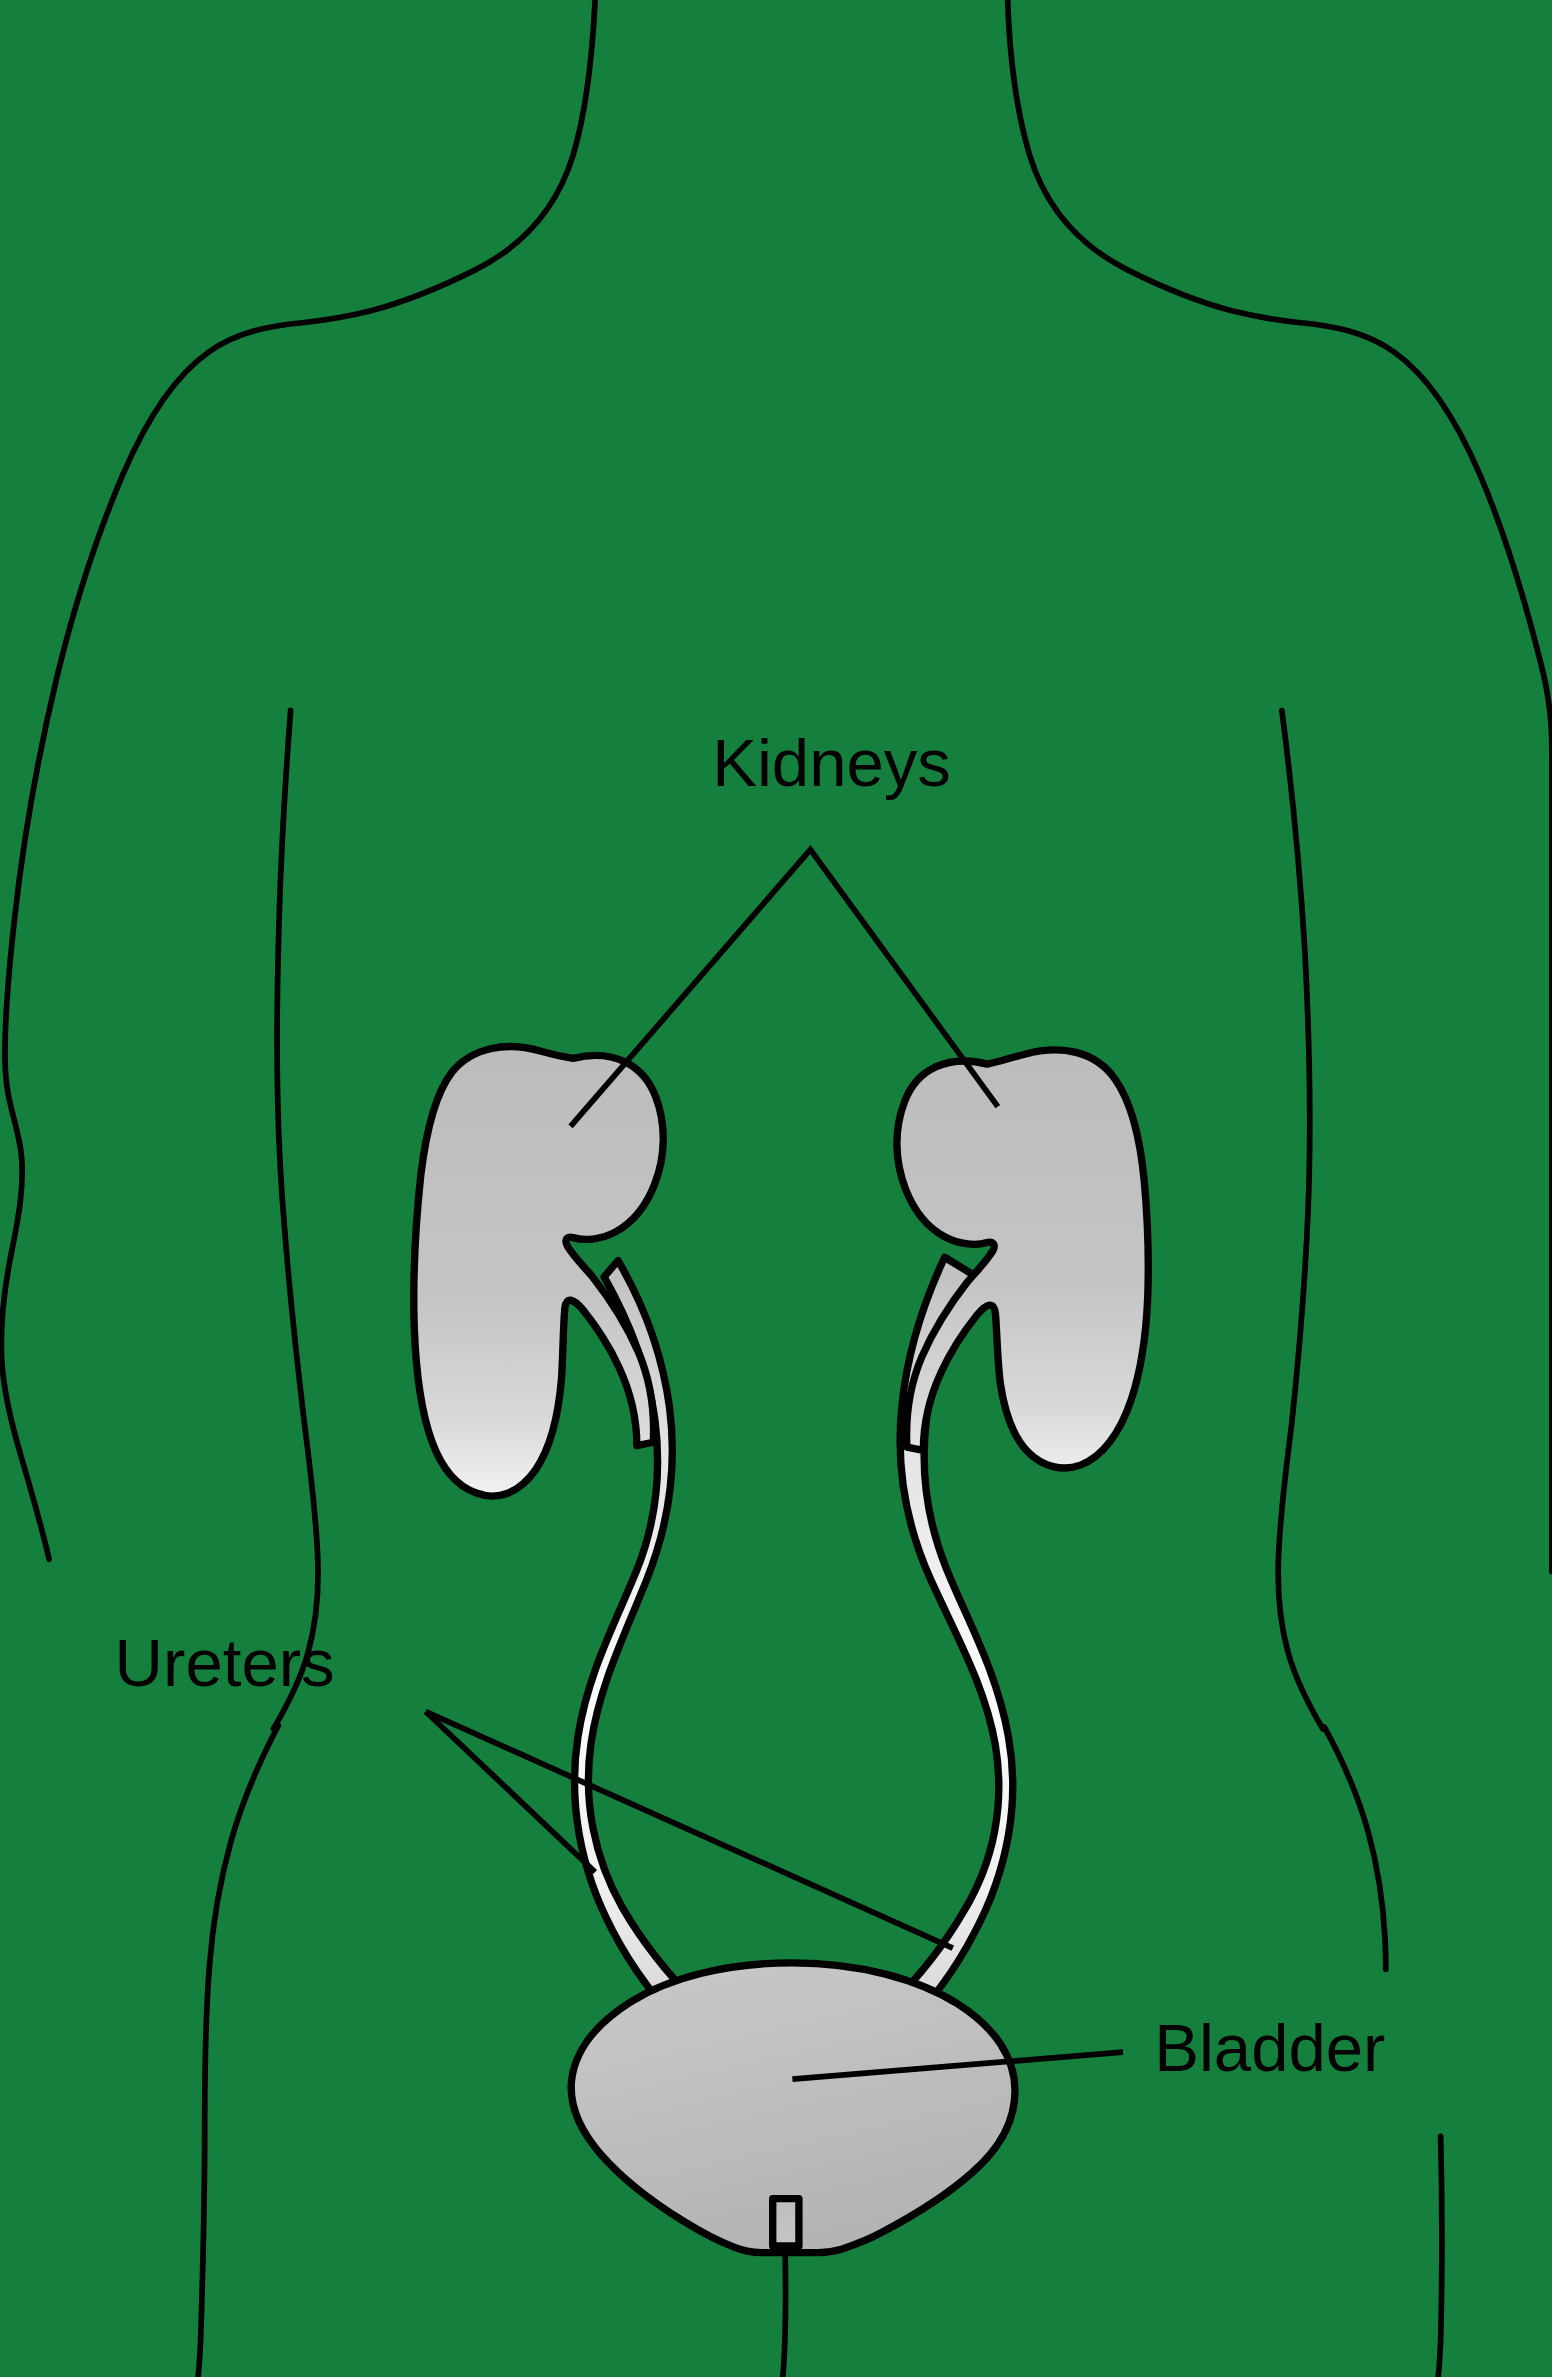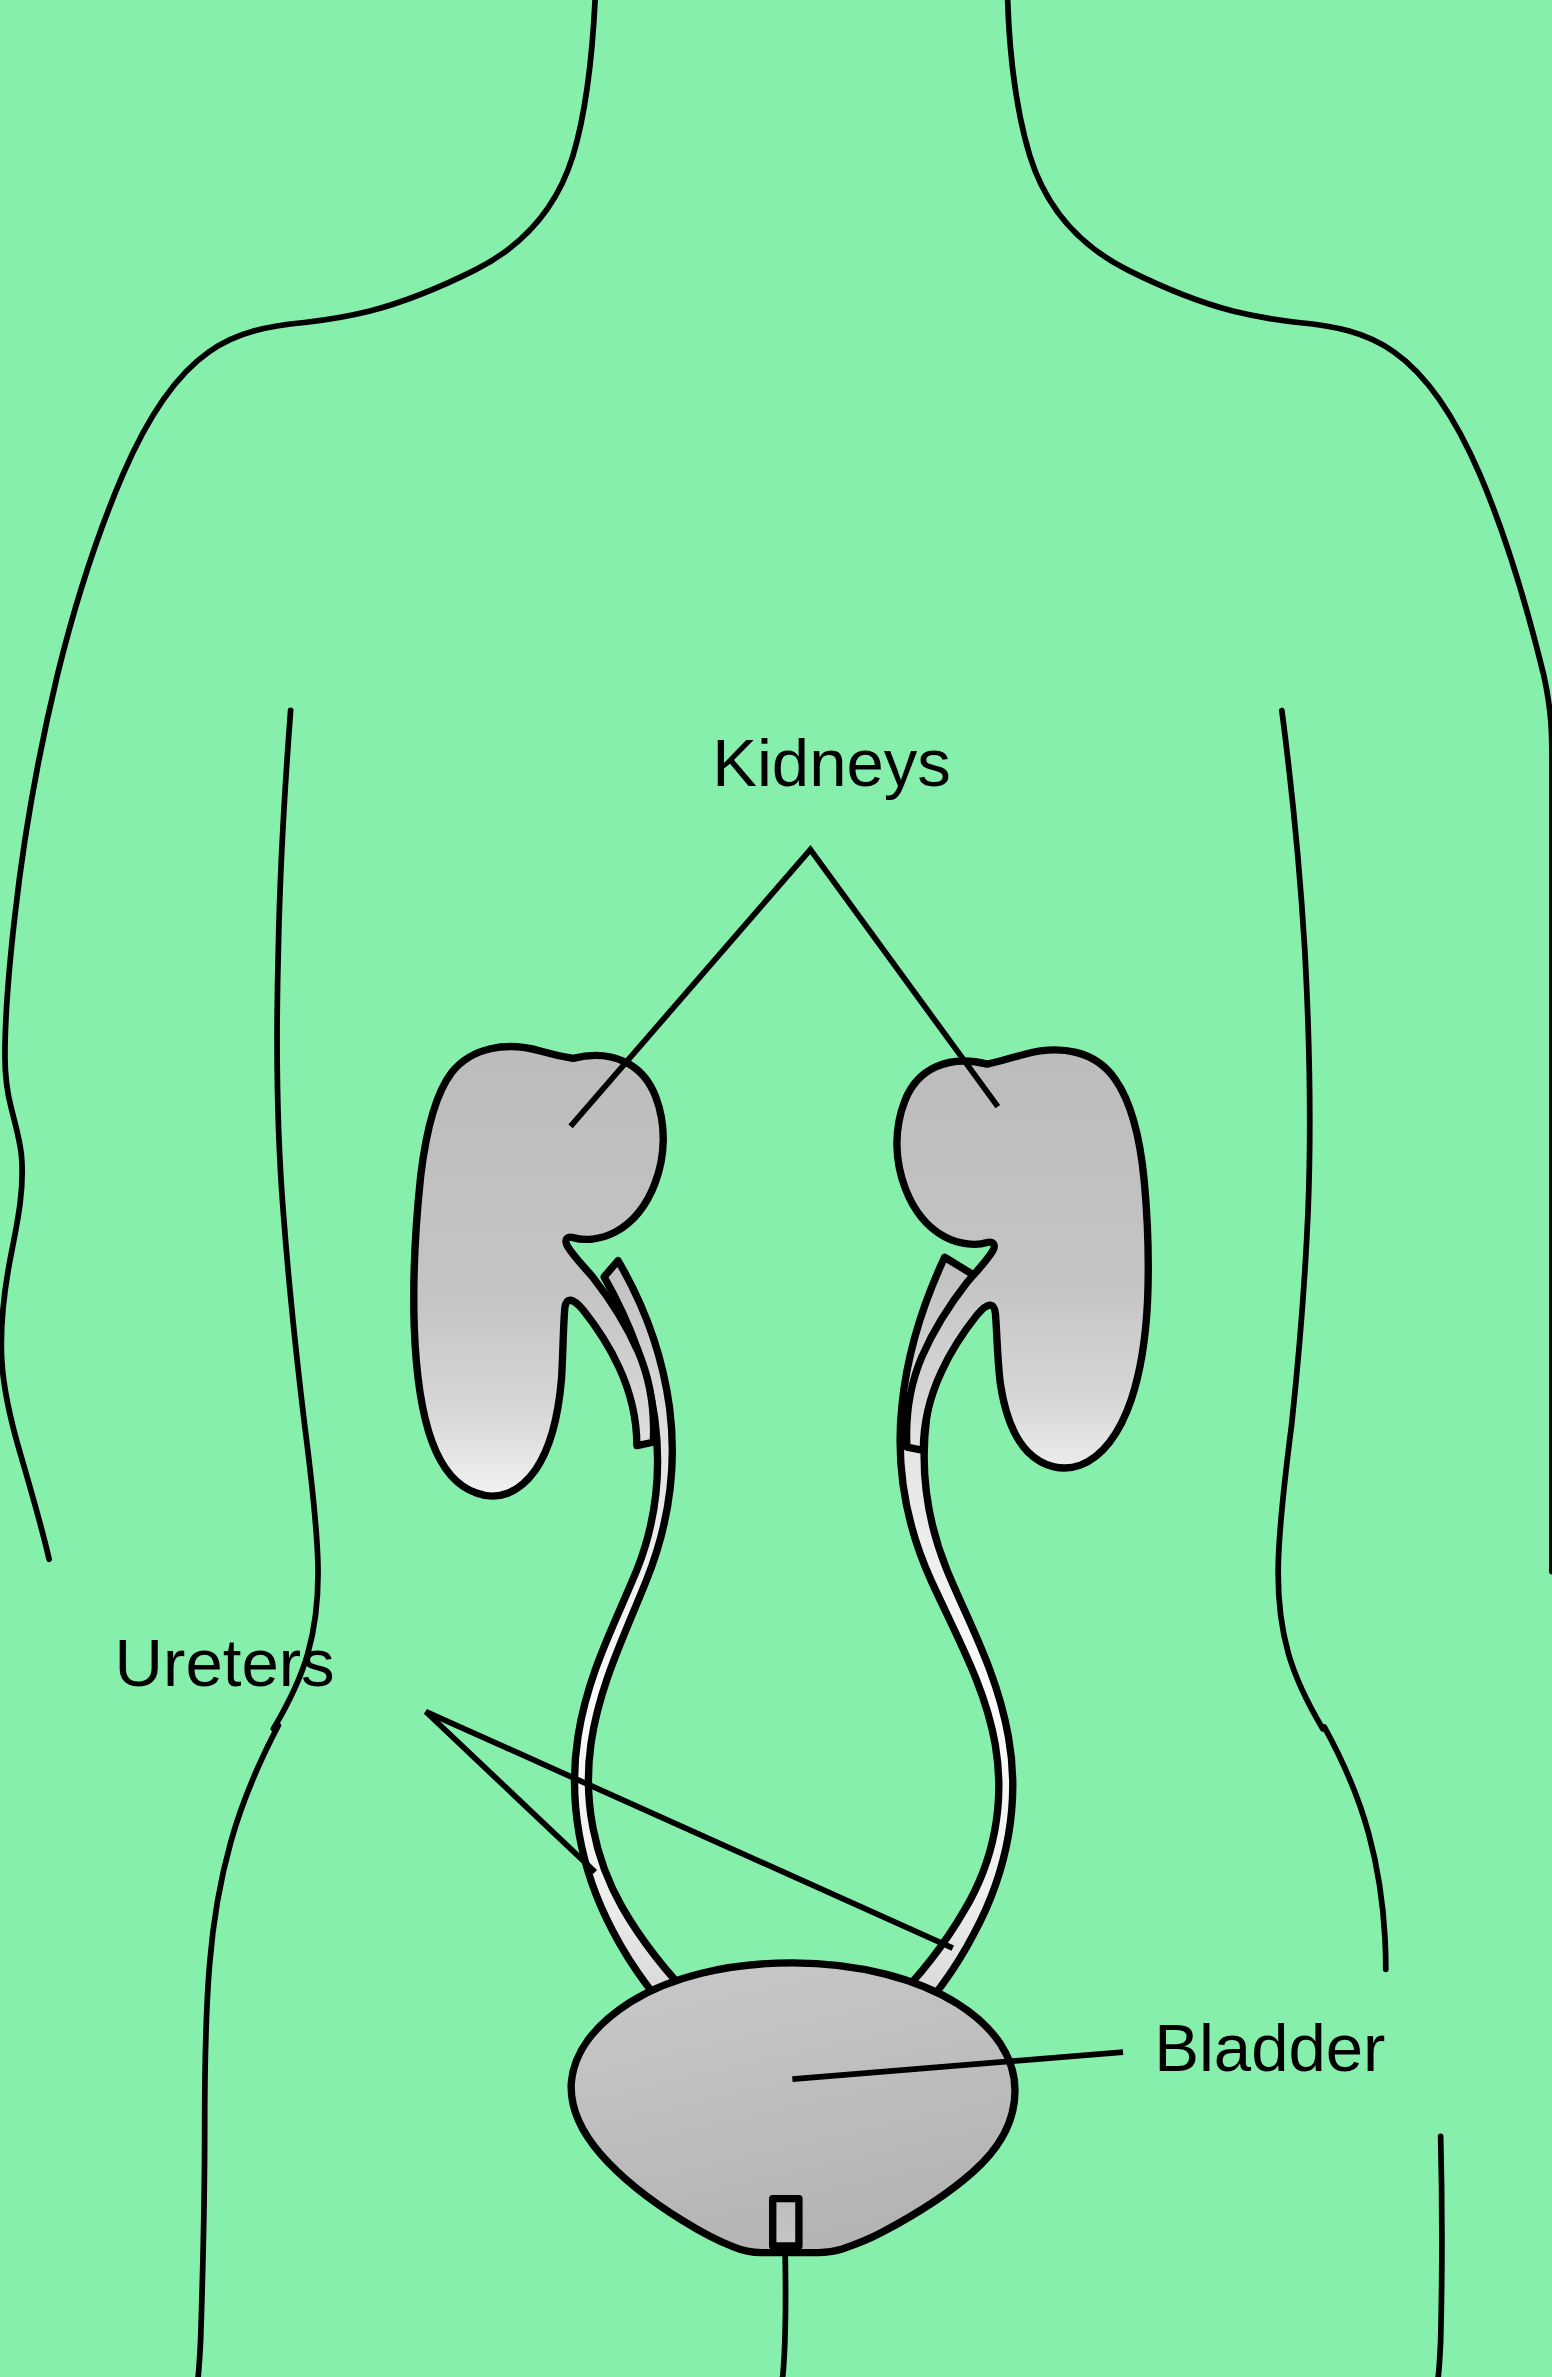--- a/index.html
+++ b/index.html
@@ -10,21 +10,21 @@
   body {
     width: 1552px;
     height: 2377px;
     overflow: hidden;
     font-family: "Liberation Sans", sans-serif;
   }
   #diagram-root {
     position: relative;
     width: 1552px;
     height: 2377px;
-    background: #86efac;
+    background: #15803d;
   }
   svg#anatomy-svg {
     display: block;
     width: 1552px;
     height: 2377px;
   }
   .body-outline {
     fill: none;
     stroke: #000000;
     stroke-width: 7;

